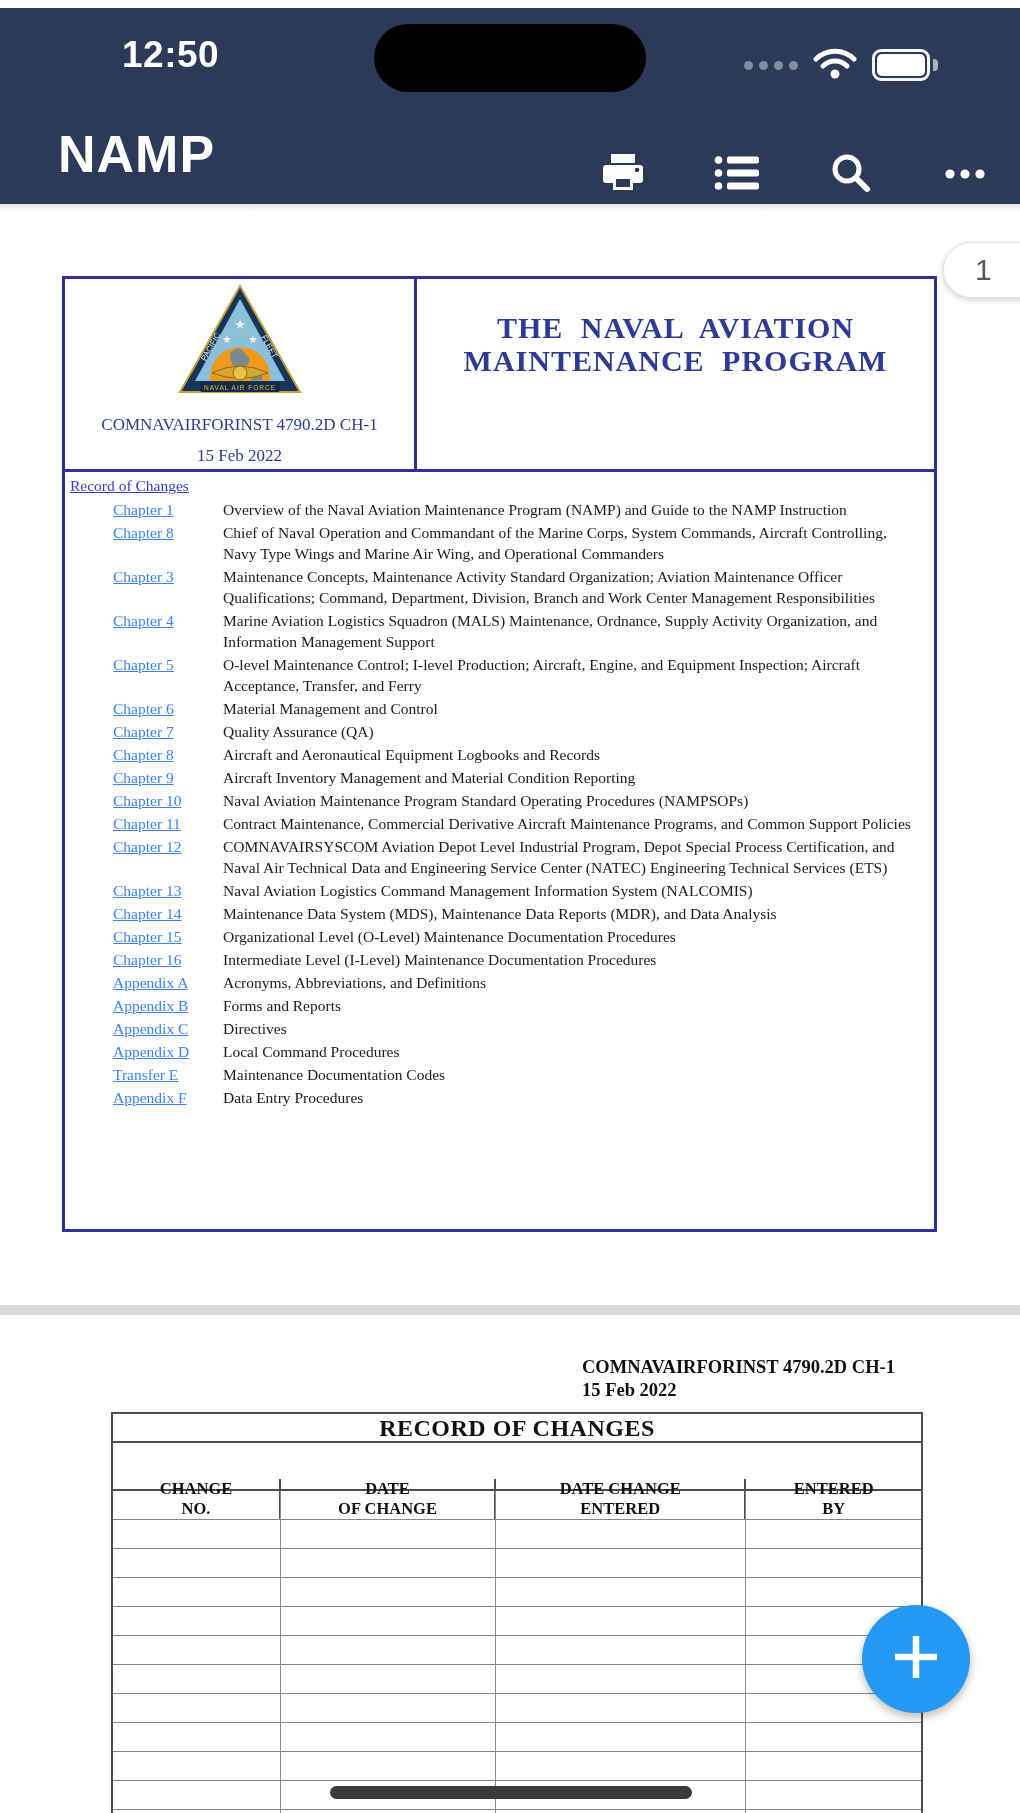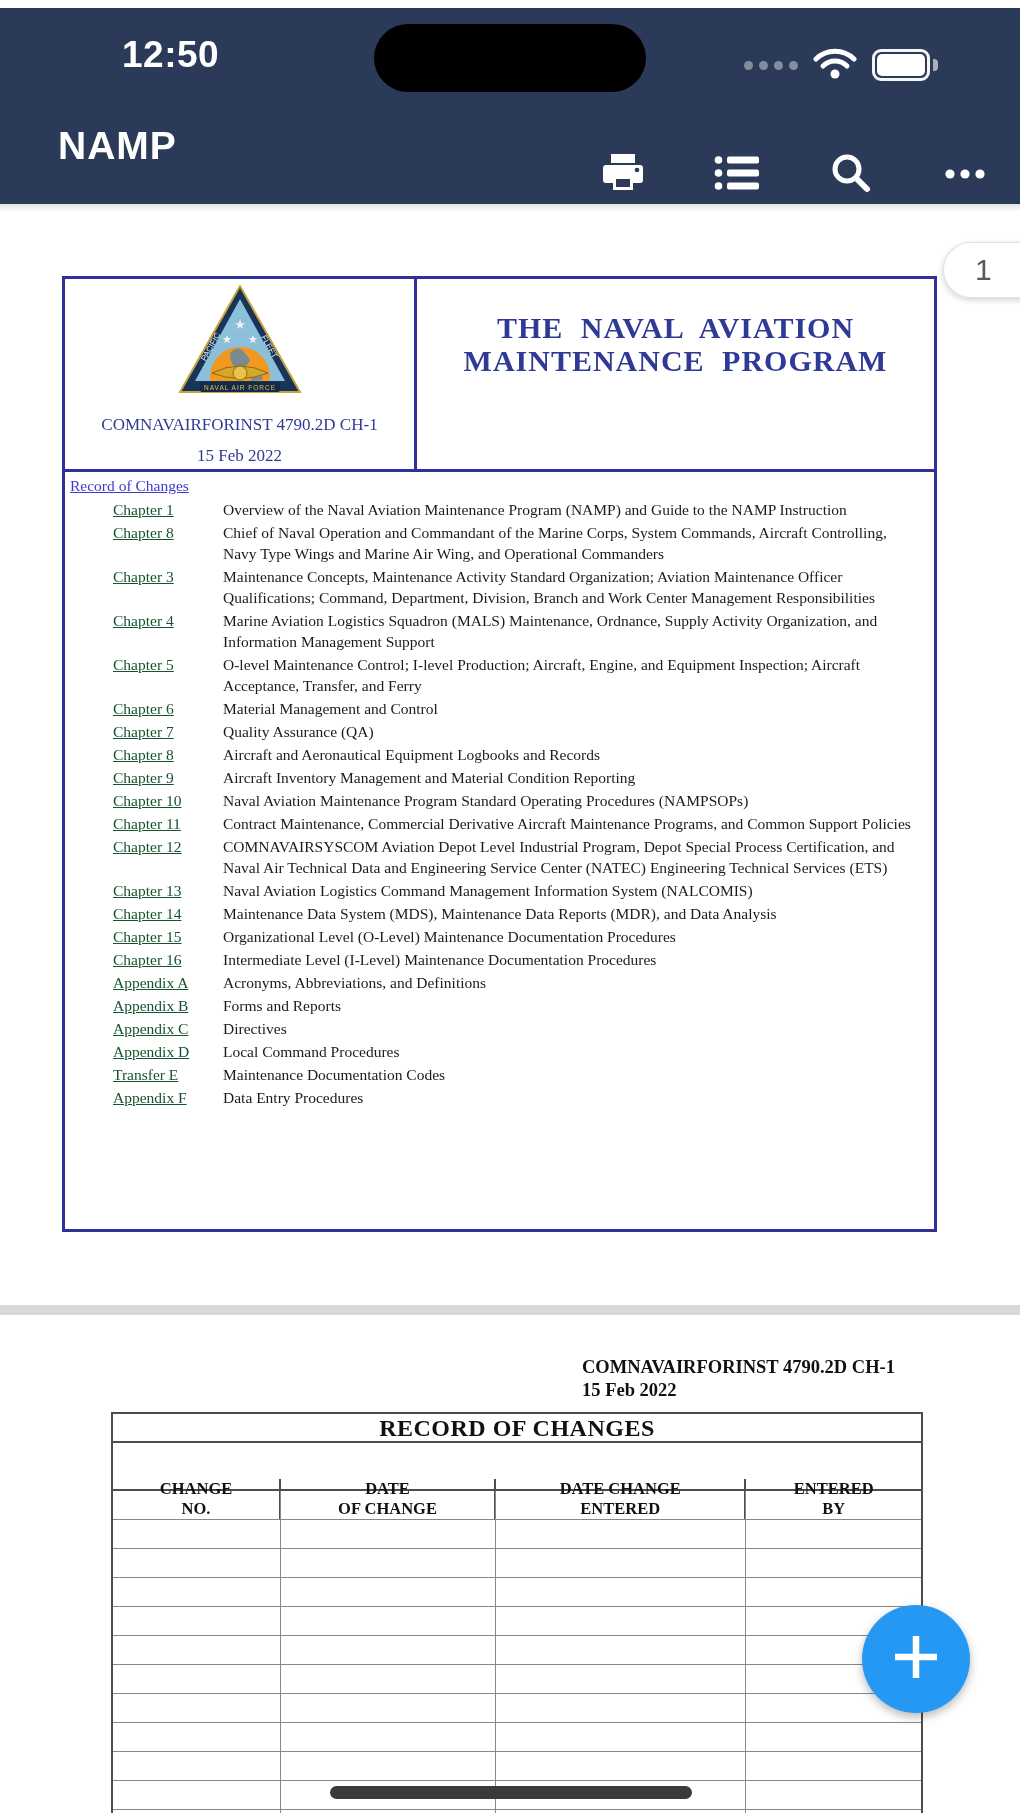--- a/index.html
+++ b/index.html
@@ -21,21 +21,21 @@
   .sig-dots { display:flex; gap:6px; }
   .sig-dots i { width:9px; height:9px; border-radius:50%; background:rgba(255,255,255,.42); }
   .battery { position:relative; width:66px; height:32px; }
   .battery .shell { position:absolute; left:0; top:0; width:58px; height:32px;
           border:3px solid rgba(255,255,255,.95); border-radius:9px; }
   .battery .fill { position:absolute; left:5px; top:5px; width:48px; height:22px;
           border-radius:5px; background:#fff; }
   .battery .nub { position:absolute; right:0; top:10px; width:5px; height:12px;
           border-radius:0 4px 4px 0; background:rgba(255,255,255,.6); }
 
-  .app-title { position:absolute; left:58px; top:116px; color:#fff; font-size:39px;
+  .app-title { position:absolute; left:58px; top:116px; color:#fff; font-size:52px;
           font-weight:600; letter-spacing:1px; }
   .actions { position:absolute; right:30px; top:142px; display:flex; gap:64px; }
   .action-slot { width:50px; height:50px; display:flex; align-items:center;
           justify-content:center; cursor:pointer; }
 
   
   .page1 { position:absolute; left:62px; top:276px; width:875px; height:956px;
            border:3px solid #30309a; background:#fff; }
   .p1-header { display:flex; height:193px; border-bottom:3px solid #30309a; }
   .logo-cell { width:352px; border-right:3px solid #30309a; text-align:center; }
@@ -45,21 +45,21 @@
   .title-cell { flex:1; text-align:center; padding-top:32px; color:#2e3a96;
            font-family:"Liberation Serif", serif; font-weight:700; font-size:30px;
            line-height:33px; letter-spacing:1px; word-spacing:9px; }
   .roc-link-wrap { padding:5px 0 2px 5px; }
   .roc-link { font-family:"Liberation Serif", serif; font-size:15.5px; color:#3a3ad0;
            text-decoration:underline; cursor:pointer; }
   .toc { padding:2px 6px 0 48px; font-family:"Liberation Serif", serif;
            font-size:15.5px; color:#1b1b1b; }
   .toc-row { display:grid; grid-template-columns:110px 1fr; margin-bottom:2px;
            line-height:21px; }
-  .toc-link { color:#14532d; text-decoration:underline; cursor:pointer; }
+  .toc-link { color:#3b82f6; text-decoration:underline; cursor:pointer; }
   .toc-desc { padding-right:4px; }
 
   .separator { position:absolute; left:0; top:1305px; width:1020px; height:10px;
            background:#d9d9d9; }
 
   .p2-ref { position:absolute; left:582px; top:1356px; font-family:"Liberation Serif", serif;
            font-weight:700; font-size:18.5px; line-height:23px; color:#111; }
 
   .rec-table { position:absolute; left:111px; top:1412px; width:812px;
            border:2px solid #4d4d4d; background:#fff;

